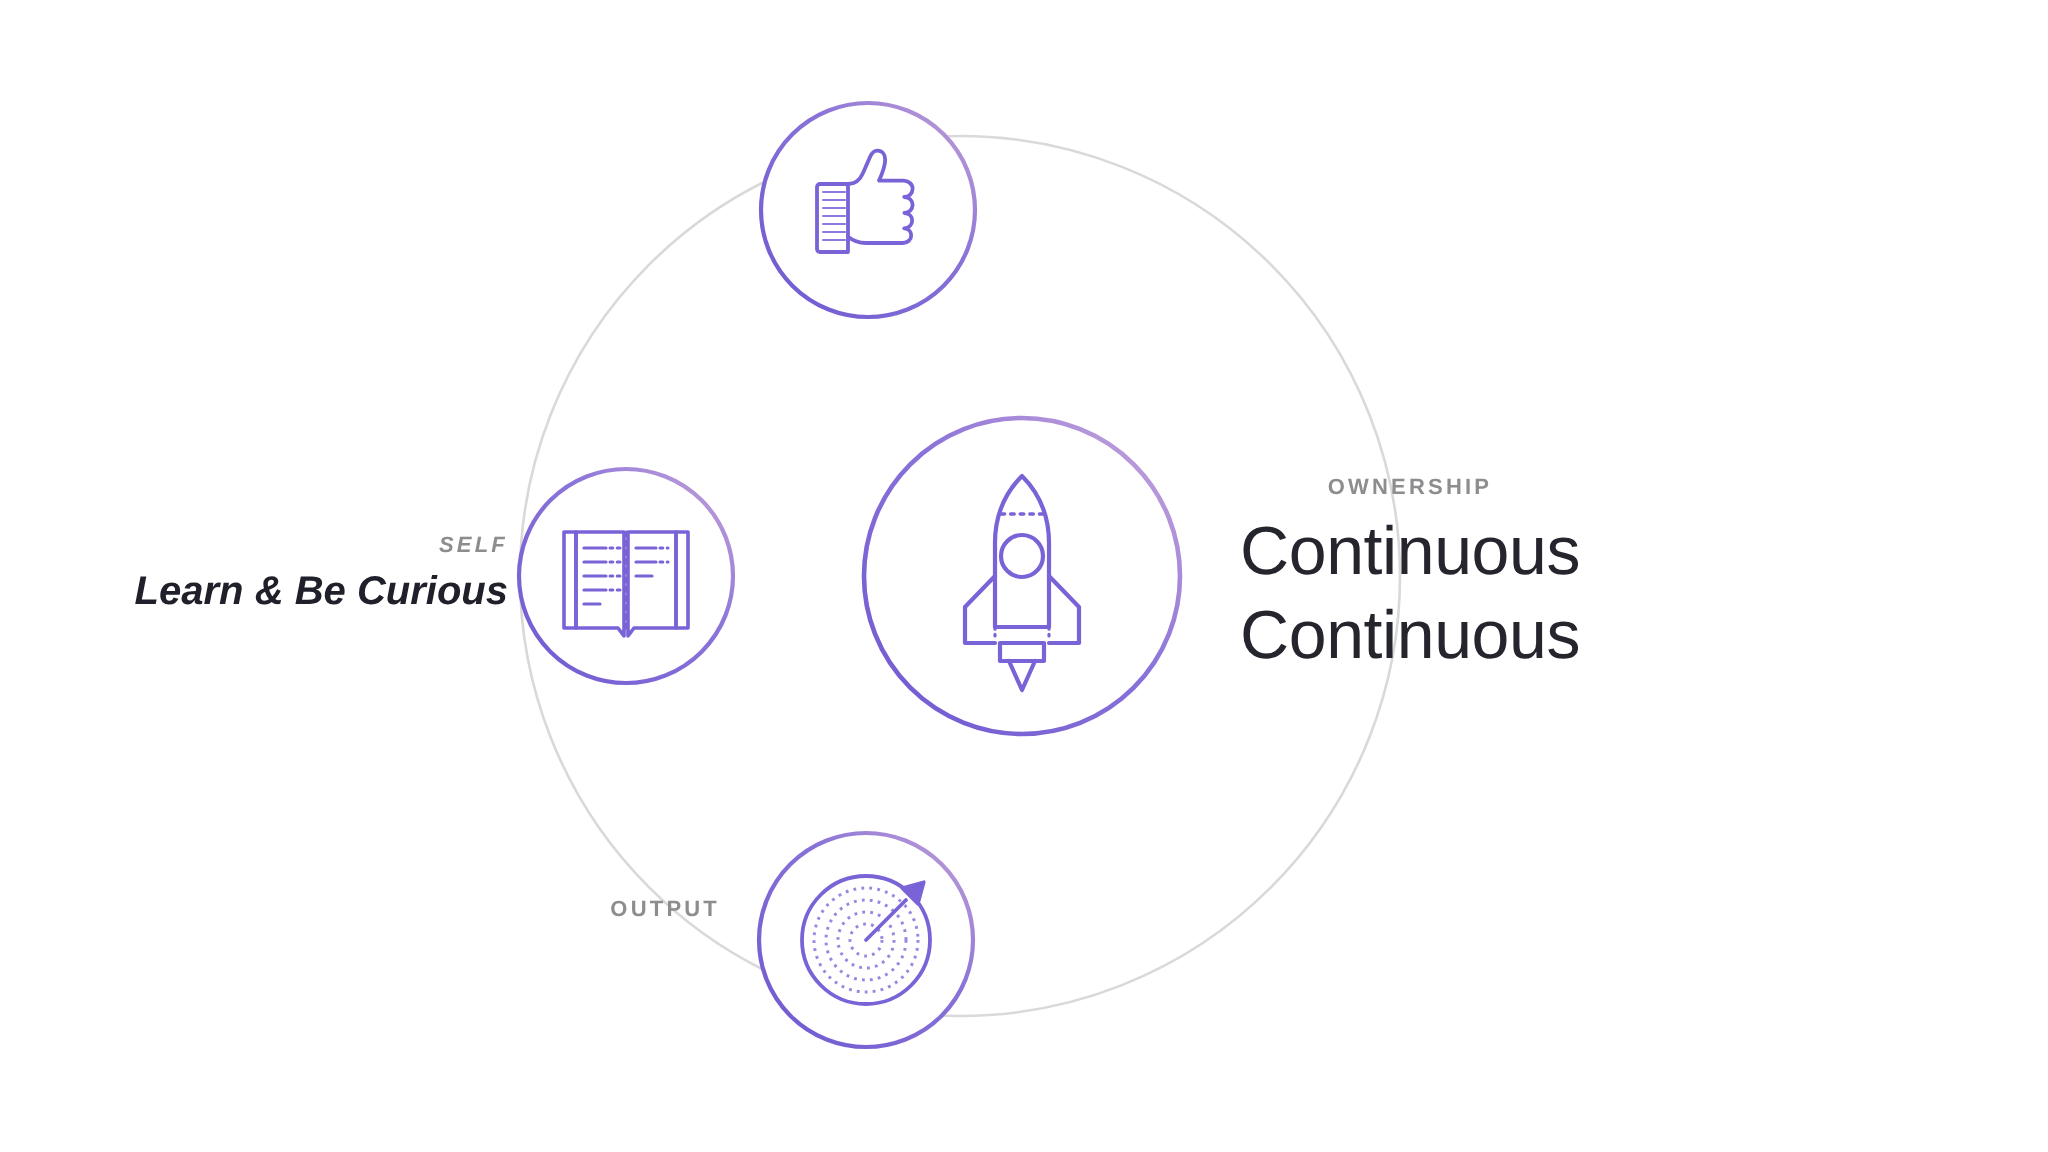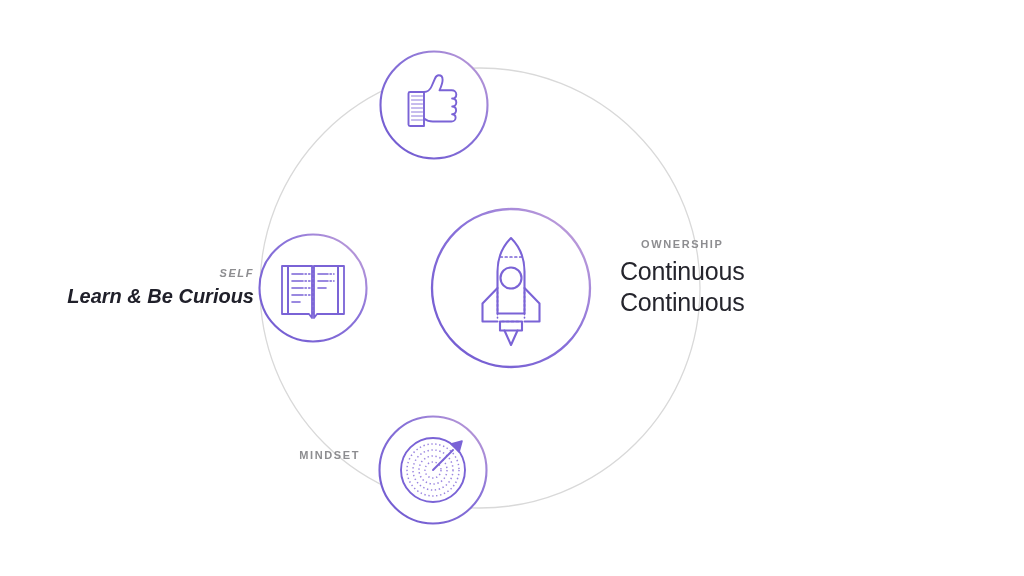--- a/index.html
+++ b/index.html
@@ -48,21 +48,21 @@
   .headline {
     font-family: "Liberation Sans", sans-serif;
     font-size: 20px;
     font-weight: 700;
     color: #20202a;
     line-height: 1.15;
     margin: 0;
     white-space: nowrap;
   }
   .headline.big {
-    font-size: 25px;
+    font-size: 34px;
     font-weight: 400;
     color: #25252d;
     line-height: 1.22;
     letter-spacing: -0.2px;
   }
   
   #label-mindset { right: 668px; top: 84px; }
   #label-self    { right: 770px; top: 267px; font-style: italic; }
   #label-output  { right: 664px; top: 449px; }
   #label-ownership { left: 620px; top: 238px; }
@@ -200,21 +200,21 @@
     </g>
   </svg>
 
 
   <div class="label-block" id="label-self">
     <div class="eyebrow">SELF</div>
     <div class="headline">Learn &amp; Be Curious</div>
   </div>
 
   <div class="label-block" id="label-output">
-    <div class="eyebrow">MINDSET</div>
+    <div class="eyebrow">OUTPUT</div>
   </div>
 
   <div class="label-block left-aligned" id="label-ownership">
     <div class="eyebrow">OWNERSHIP</div>
     <div class="headline big">Continuous</div>
     <div class="headline big">Continuous</div>
   </div>
 
 </div>
 

